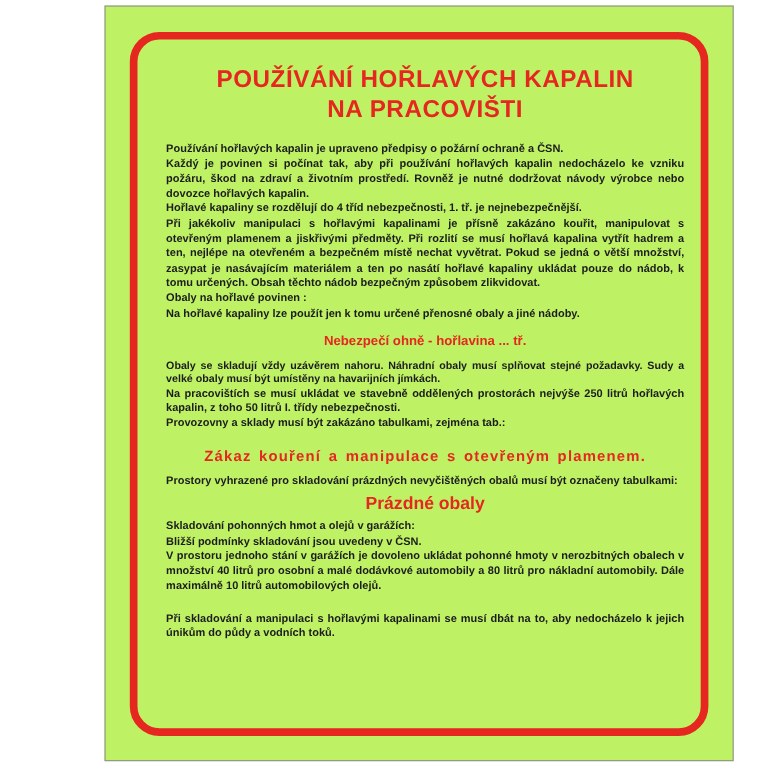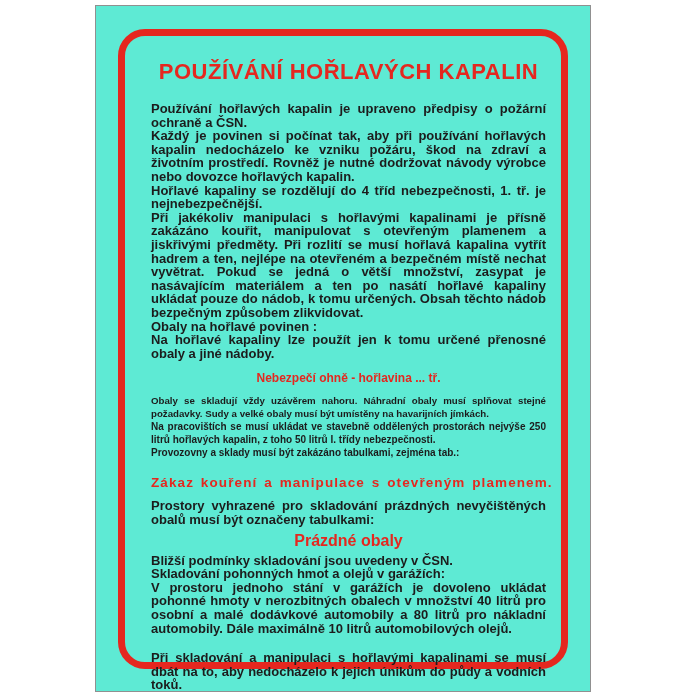--- a/index.html
+++ b/index.html
@@ -12,23 +12,23 @@
     position: relative;
     width: 700px;
     height: 700px;
     background: #ffffff;
     overflow: hidden;
   }
   .sheet {
     position: absolute;
     left: 95px;
     top: 5px;
-    width: 496px;
+    width: 572px;
     height: 687px;
-    background: #5eead4;
+    background: #bef264;
     border: 1px solid #909090;
     box-sizing: border-box;
   }
   .red-frame {
     position: absolute;
     left: 22px;
     top: 23px;
     right: 22px;
     bottom: 22px;
     border: 7px solid #e5271f;
@@ -50,21 +50,21 @@
     color: #e5271f;
     text-align: center;
     letter-spacing: 0.5px;
   }
   .title span { display: block; }
   p {
     margin: 0;
     font-weight: bold;
   }
   .body {
-    font-size: 13px;
+    font-size: 10px;
     line-height: 13.6px;
     text-align: justify;
     color: #1c1c1c;
   }
   .sm { font-size: 9.7px; line-height: 12.3px; }
   .md { font-size: 10px;  line-height: 13.2px; }
   .intro { margin-top: 17px; }
   .gap   { margin-top: 0; }
   .gap-lg{ margin-top: 16px; }
   .red-heading {
@@ -95,20 +95,21 @@
 </head>
 <body>
 
 <div class="stage">
   <div class="sheet">
     <div class="red-frame"></div>
     <div class="content">
 
       <h1 class="title">
         <span>POUŽÍVÁNÍ HOŘLAVÝCH KAPALIN</span>
+        <span>NA PRACOVIŠTI</span>
       </h1>
 
       <p class="body intro">Používání hořlavých kapalin je upraveno předpisy o požární ochraně a ČSN.</p>
 
       <p class="body gap">Každý je povinen si počínat tak, aby při používání hořlavých kapalin nedocházelo ke vzniku požáru, škod na zdraví a životním prostředí. Rovněž je nutné dodržovat návody výrobce nebo dovozce hořlavých kapalin.</p>
       <p class="body">Hořlavé kapaliny se rozdělují do 4 tříd nebezpečnosti, 1. tř. je nejnebezpečnější.</p>
       <p class="body">Při jakékoliv manipulaci s hořlavými kapalinami je přísně zakázáno kouřit, manipulovat s otevřeným plamenem a jiskřivými předměty. Při rozlití se musí hořlavá kapalina vytřít hadrem a ten, nejlépe na otevřeném a bezpečném místě nechat vyvětrat. Pokud se jedná o větší množství, zasypat je nasávajícím materiálem a ten po nasátí hořlavé kapaliny ukládat pouze do nádob, k tomu určených. Obsah těchto nádob bezpečným způsobem zlikvidovat.</p>
 
       <p class="body gap">Obaly na hořlavé povinen :</p>
       <p class="body">Na hořlavé kapaliny lze použít jen k tomu určené přenosné obaly a jiné nádoby.</p>
@@ -119,22 +120,22 @@
 
       <p class="body md gap">Na pracovištích se musí ukládat ve stavebně oddělených prostorách nejvýše 250 litrů hořlavých kapalin, z toho 50 litrů I. třídy nebezpečnosti.</p>
       <p class="body md">Provozovny a sklady musí být zakázáno tabulkami, zejména tab.:</p>
 
       <p class="red-heading rh-smoke">Zákaz kouření a manipulace s otevřeným plamenem.</p>
 
       <p class="body gap">Prostory vyhrazené pro skladování prázdných nevyčištěných obalů musí být označeny tabulkami:</p>
 
       <p class="red-heading rh-empty">Prázdné obaly</p>
 
+      <p class="body gap">Skladování pohonných hmot a olejů v garážích:</p>
+
       <p class="body gap">Bližší podmínky skladování jsou uvedeny v ČSN.</p>
-
-      <p class="body gap">Skladování pohonných hmot a olejů v garážích:</p>
       <p class="body">V prostoru jednoho stání v garážích je dovoleno ukládat pohonné hmoty v nerozbitných obalech v množství 40 litrů pro osobní a malé dodávkové automobily a 80 litrů pro nákladní automobily. Dále maximálně 10 litrů automobilových olejů.</p>
 
       <p class="body gap-lg">Při skladování a manipulaci s hořlavými kapalinami se musí dbát na to, aby nedocházelo k jejich únikům do půdy a vodních toků.</p>
 
     </div>
   </div>
 </div>
 
 </body></html>

